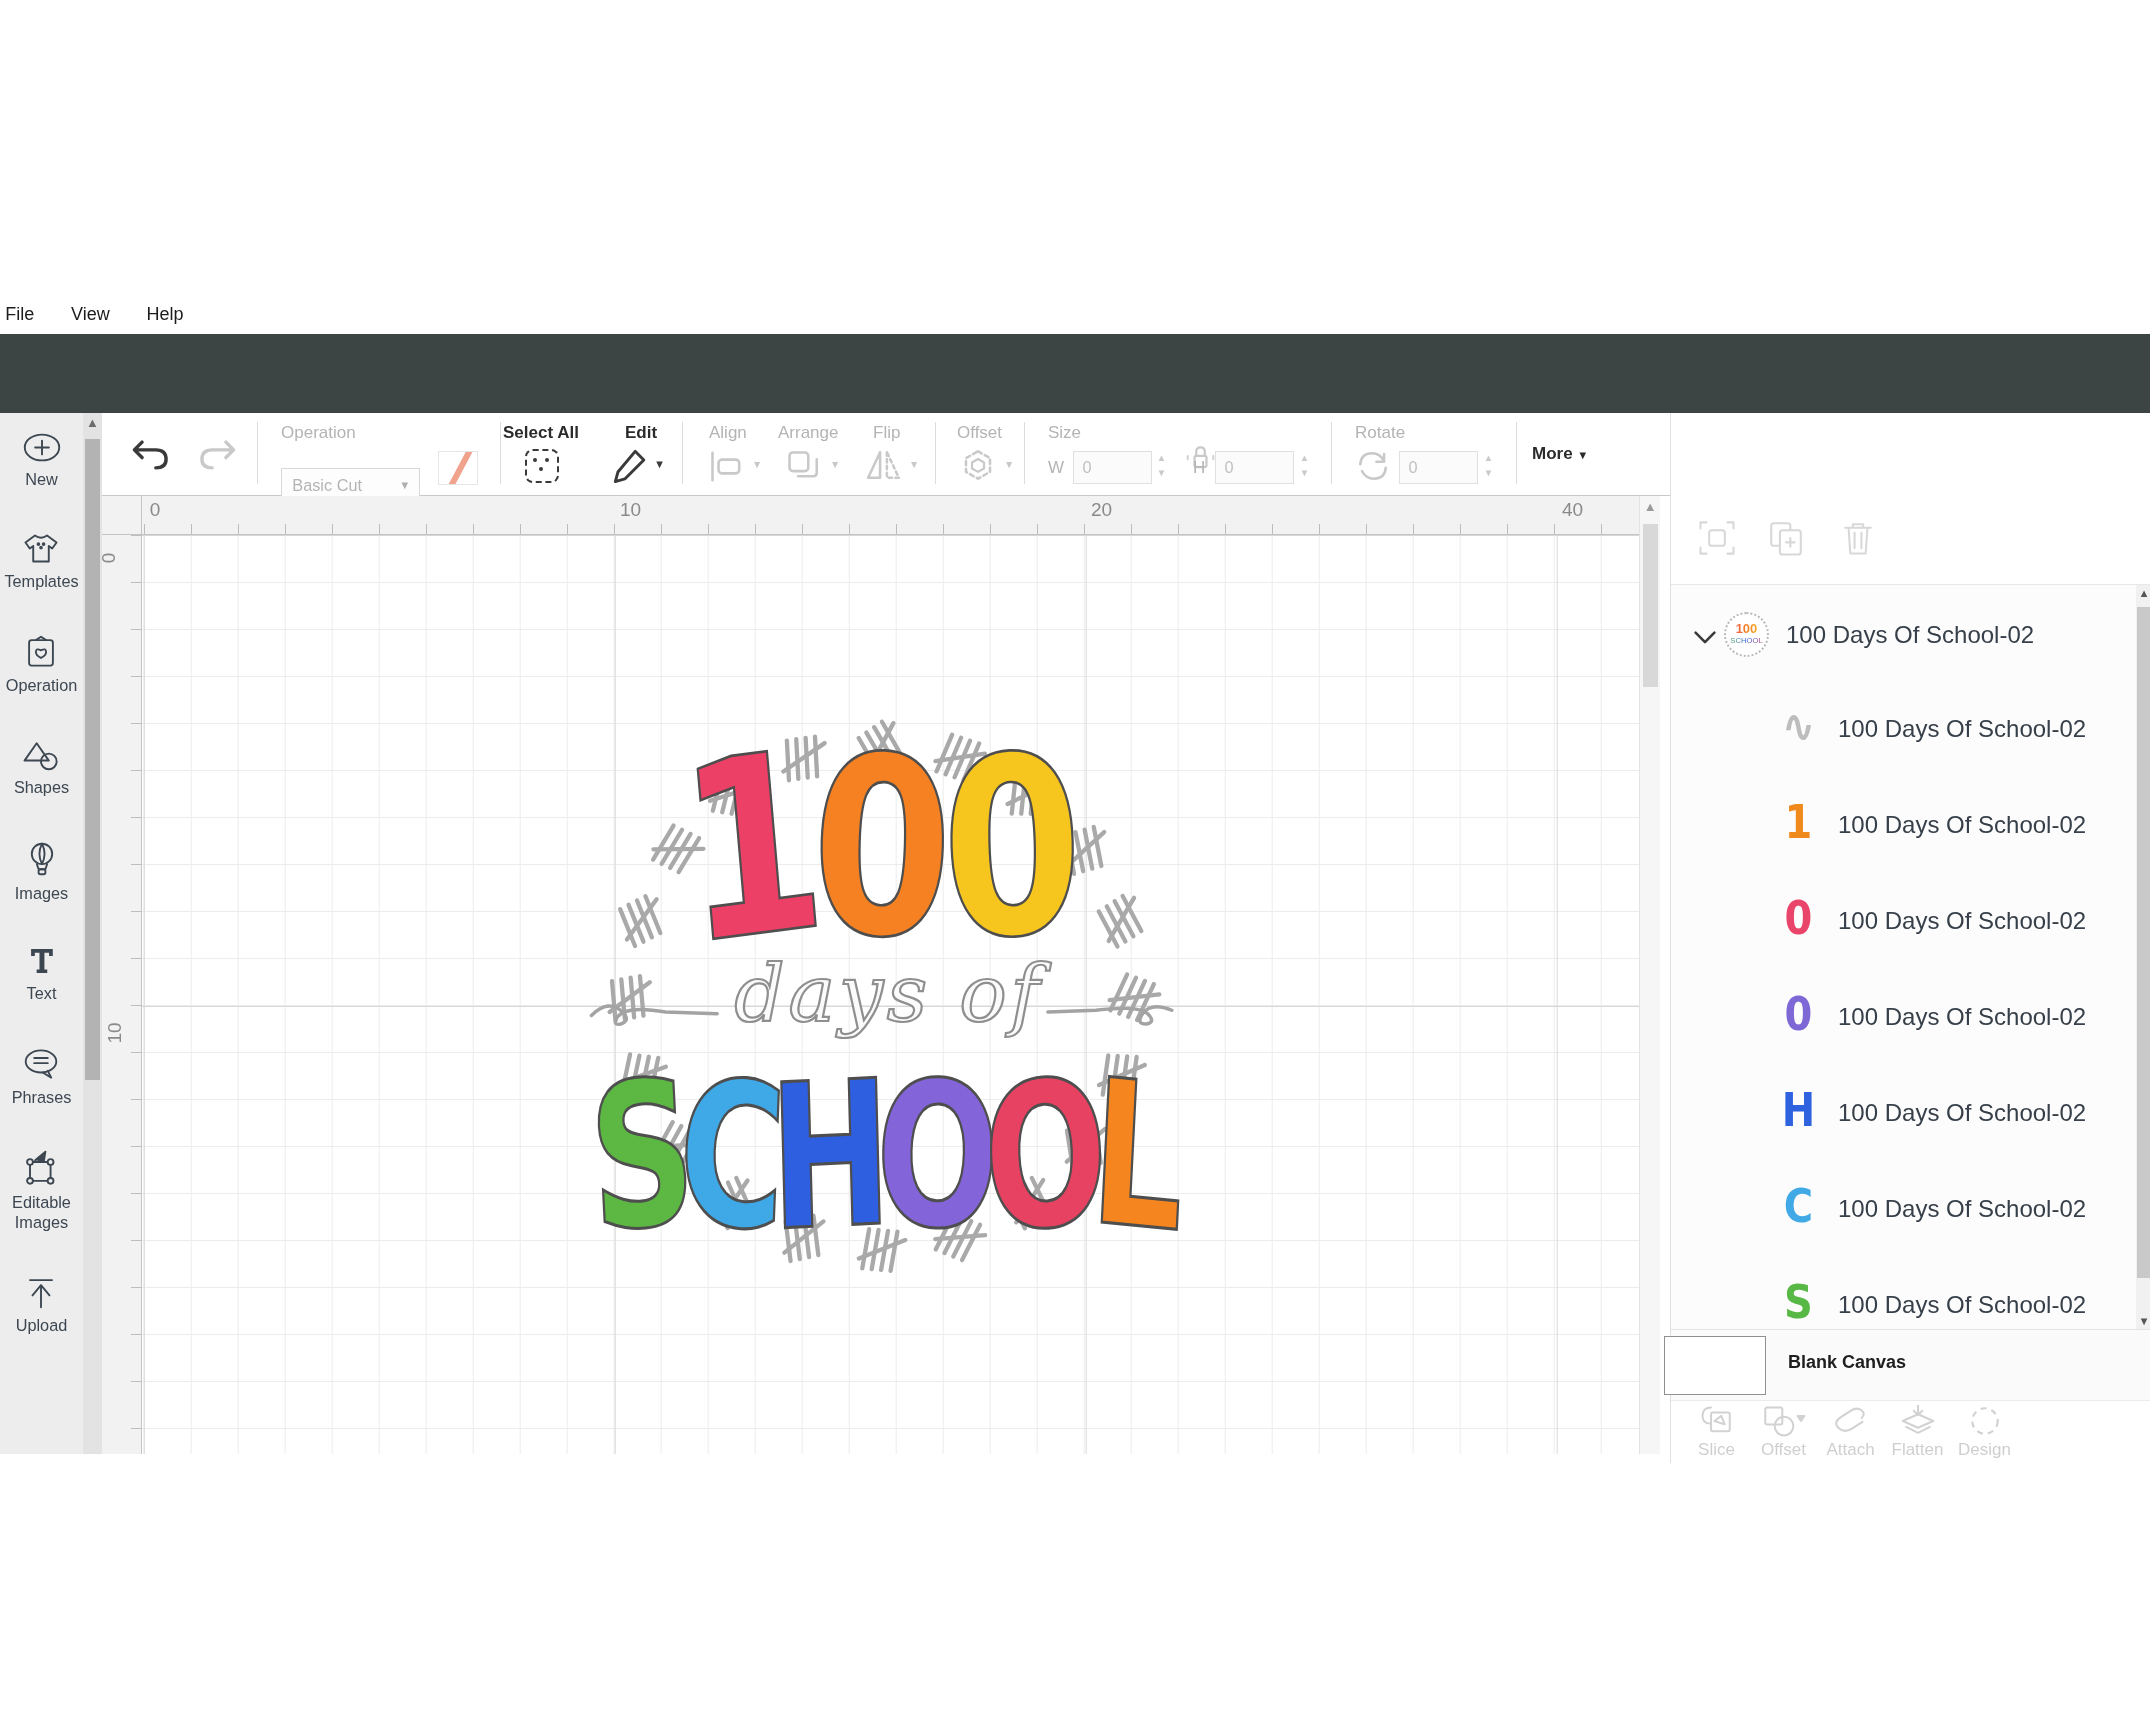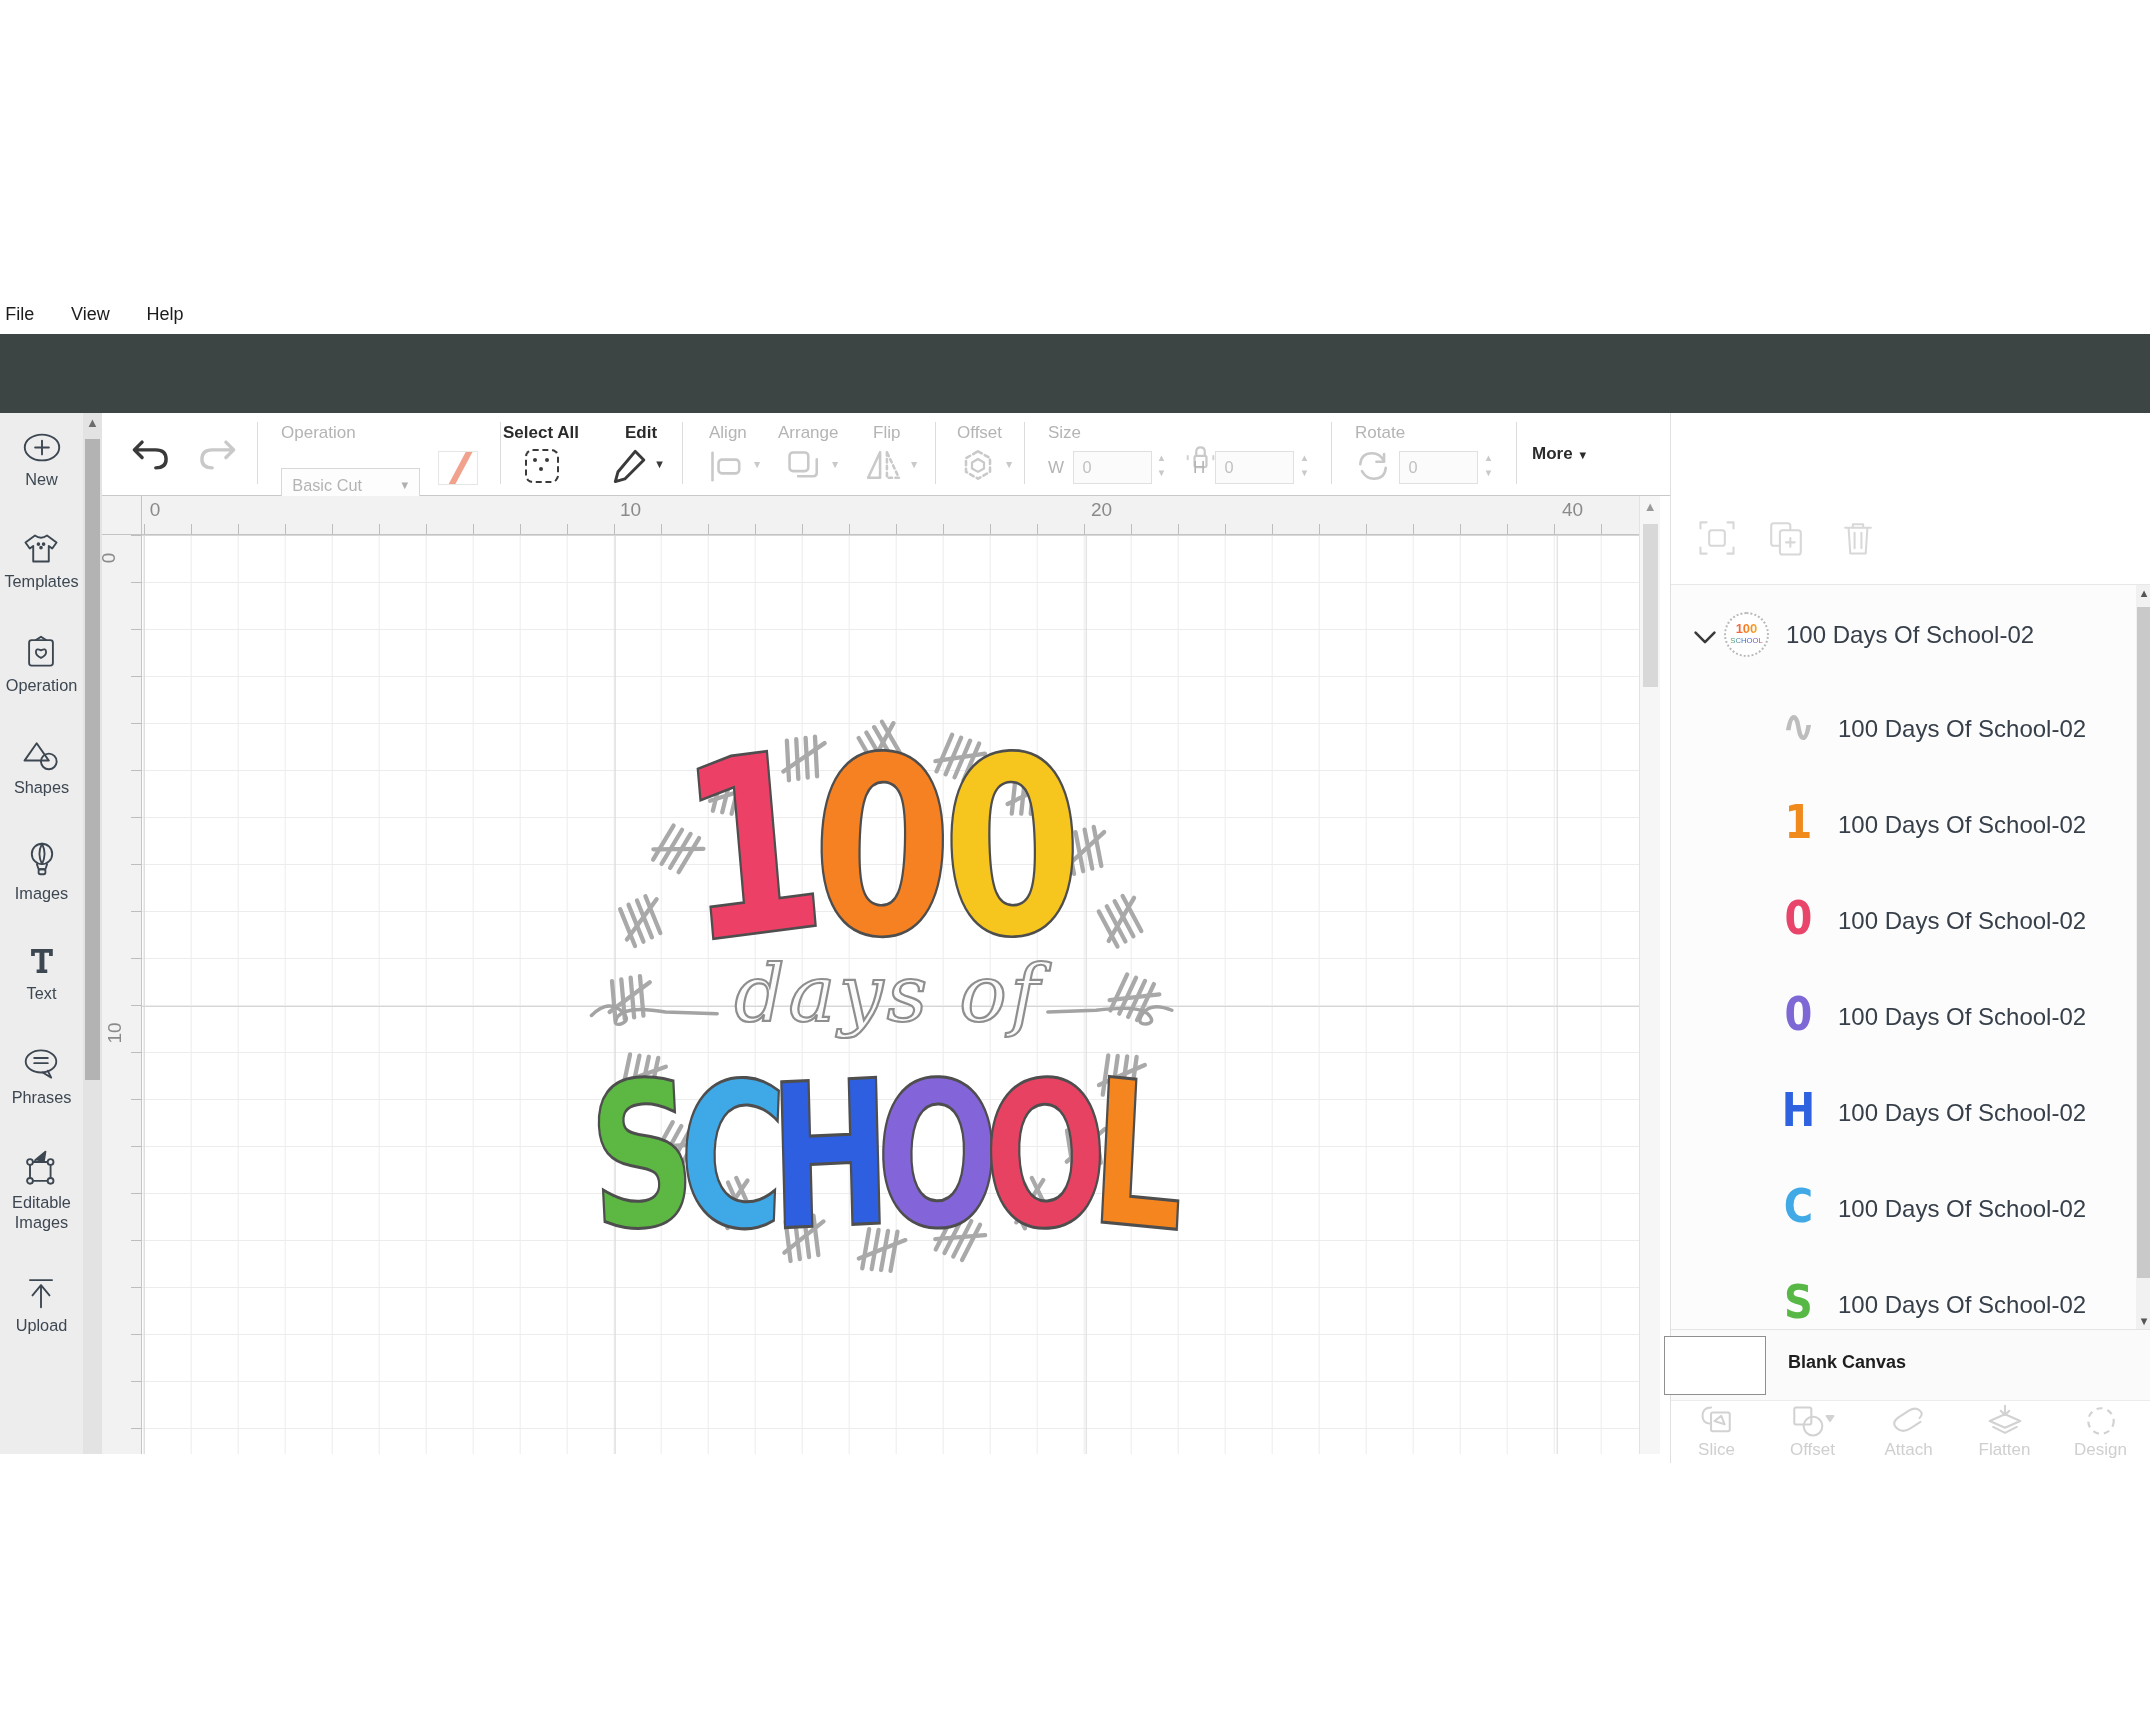--- a/index.html
+++ b/index.html
@@ -123,21 +123,21 @@
   
   #list-scroll { position:absolute; left:465px; top:172px; width:16.3px; height:744px; background:#f1f1f1; }
   #list-scroll .arrow { position:absolute; left:0; width:16.3px; text-align:center; color:#555; font-size:11.2px; }
   #list-scroll .thumb { position:absolute; left:0.9px; top:22.4px; width:14.6px; height:671px; background:#c9c9c9; }
   
   #blank-row { position:absolute; left:0; top:916px; width:100%; height:71px; background:#fafafa; border-top:0.9px solid #e4e4e4; }
   #blank-thumb { position:absolute; left:-6.9px; top:6px; width:102px; height:59px; background:#fff; border:1.7px solid #8f8f8f; }
   #blank-label { position:absolute; left:117px; top:22.4px; font-size:18px; color:#1e1e1e; font-weight:bold; }
   
   #actionbar { position:absolute; left:0; top:987px; width:100%; height:63px; background:#fff; border-top:0.9px solid #ececec;
-               display:flex; padding:3.4px 0 0 12px; gap:29px; }
+               display:flex; padding:3.4px 0 0 12px; }
   .act { display:flex; flex-direction:column; align-items:center; gap:1.7px; width:67px; }
   .act svg { stroke:#d2d2d2; fill:none; stroke-width:2.4; }
   .act .act-label { font-size:17px; color:#cfcfcf; }
 
   svg.lineart { stroke-linecap:round; stroke-linejoin:round; }
 </style>
 </head>
 <body>
 
 <div id="stage">

